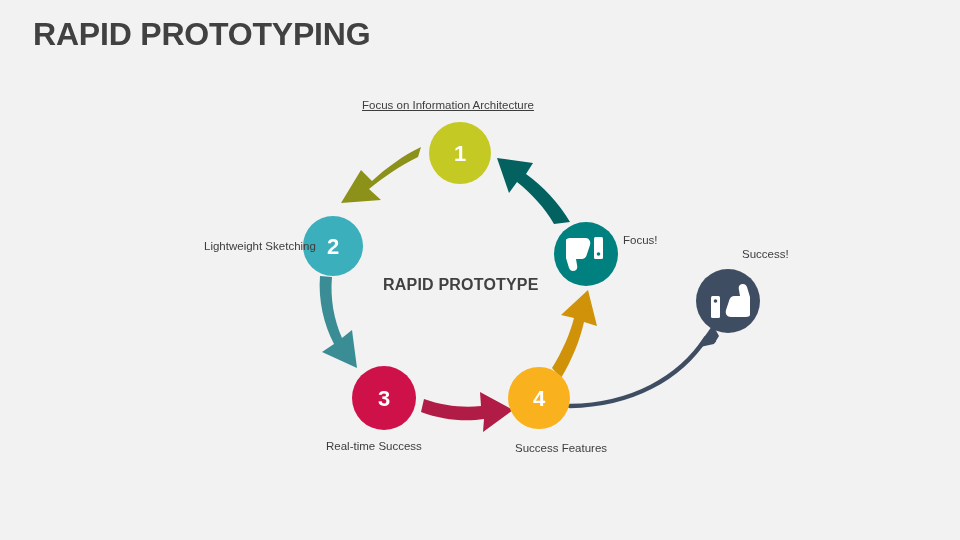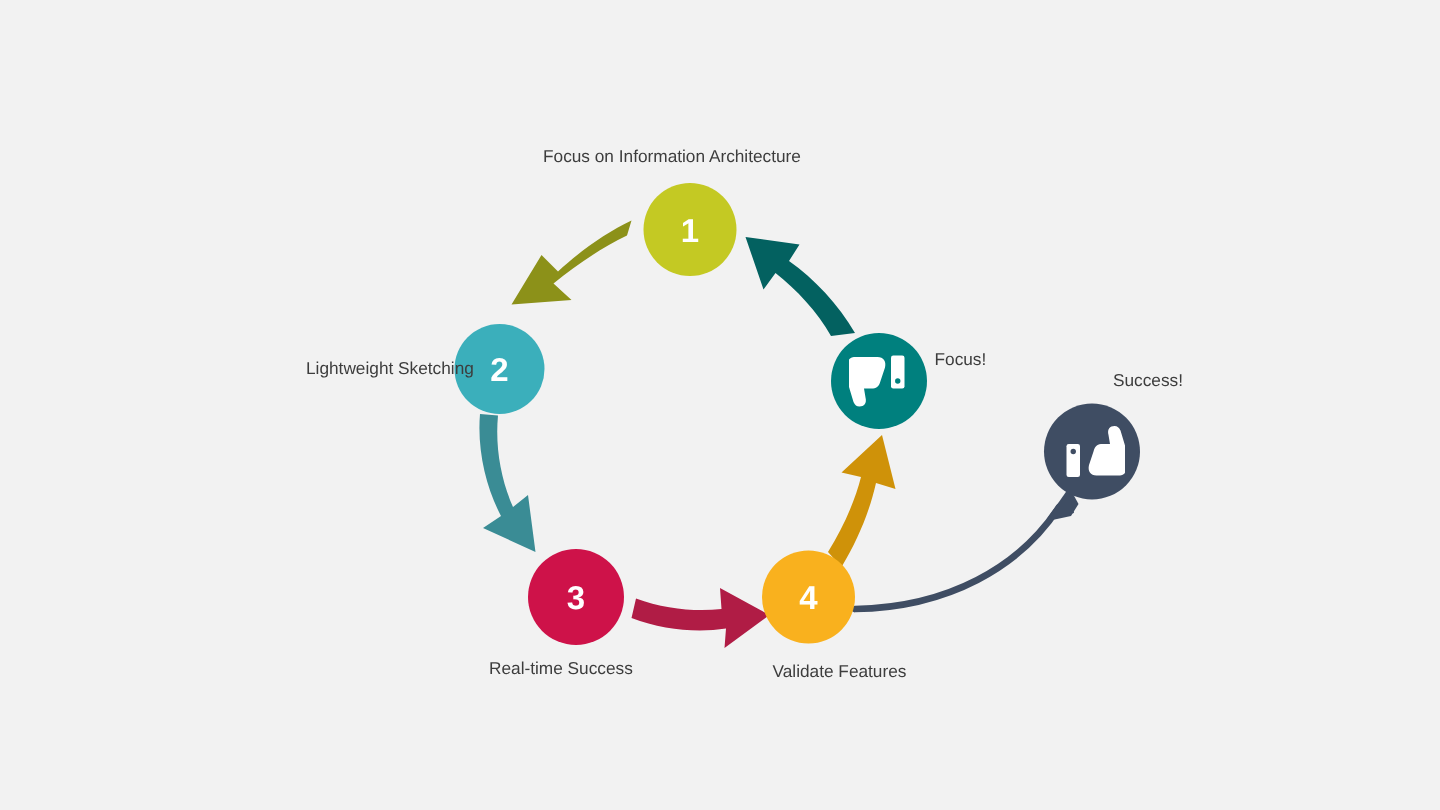--- a/index.html
+++ b/index.html
@@ -47,33 +47,34 @@
     text-align: center;
   }
   .center-caption {
     position: absolute;
     font-size: 16px;
     font-weight: bold;
     color: #414141;
     letter-spacing: 0.2px;
     white-space: nowrap;
   }
-  #cap-1 { left: 362px; top: 97px; }
+  #cap-1 { left: 362px; top: 97px; text-decoration: underline; }
   #cap-2 { left: 204px; top: 238px; text-align: center; width: 66px; }
   #cap-3 { left: 326px; top: 438px; }
   #cap-4 { left: 515px; top: 440px; }
   #cap-fail { left: 623px; top: 232px; }
   #cap-success { left: 742px; top: 246px; }
   #cap-center { left: 383px; top: 276px; }
 </style>
 </head>
 <body>
 
 <div id="slide">
 
+  <div id="title">RAPID PROTOTYPING</div>
 
   <svg class="diagram-svg" viewBox="0 0 960 540">
 
     <g>
       <path d="M 421,147 C 404,155 386,168 372,181 L 361,170 L 341,203 L 381,200 L 369,189 C 384,177 401,165 418,157 Z" fill="#8c9119"></path>
     </g>
 
     <g>
       <path d="M 320,276 C 318,300 324,325 334,344 L 322,352 L 357,368 L 352,330 L 342,338 C 334,320 330,298 332,277 Z" fill="#3a8c95"></path>
     </g>
@@ -135,20 +136,21 @@
     </g>
 
   </svg>
 
   <div class="step-caption" id="cap-1">Focus on Information Architecture</div>
 
   <div class="step-caption" id="cap-2">Lightweight Sketching</div>
 
   <div class="step-caption" id="cap-3">Real-time Success</div>
 
-  <div class="step-caption" id="cap-4">Validate Features</div>
+  <div class="step-caption" id="cap-4">Success Features</div>
 
   <div class="step-caption" id="cap-fail">Focus!</div>
 
   <div class="step-caption" id="cap-success">Success!</div>
 
+  <div class="center-caption" id="cap-center">RAPID PROTOTYPE</div>
 
 </div>
 
 </body></html>

